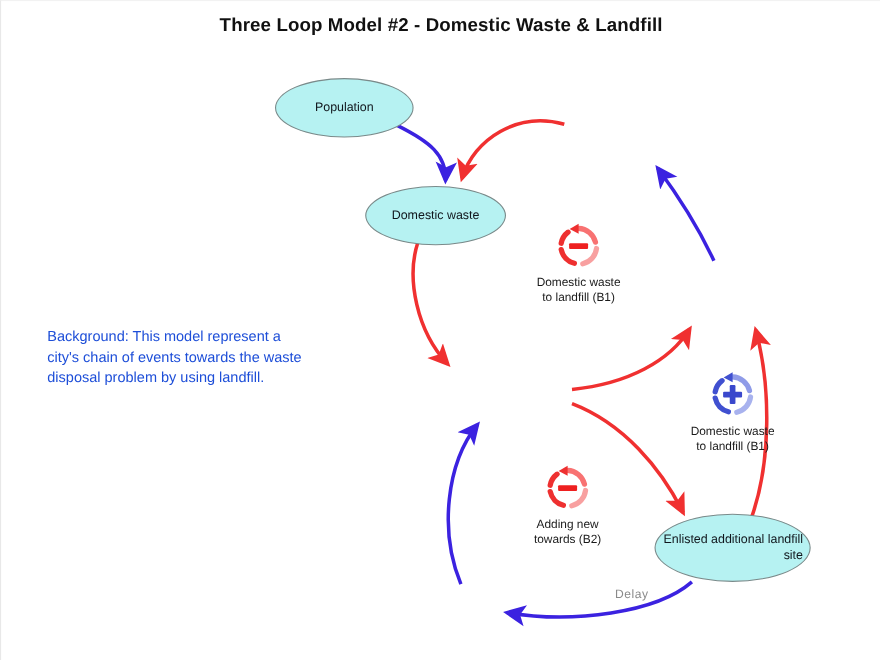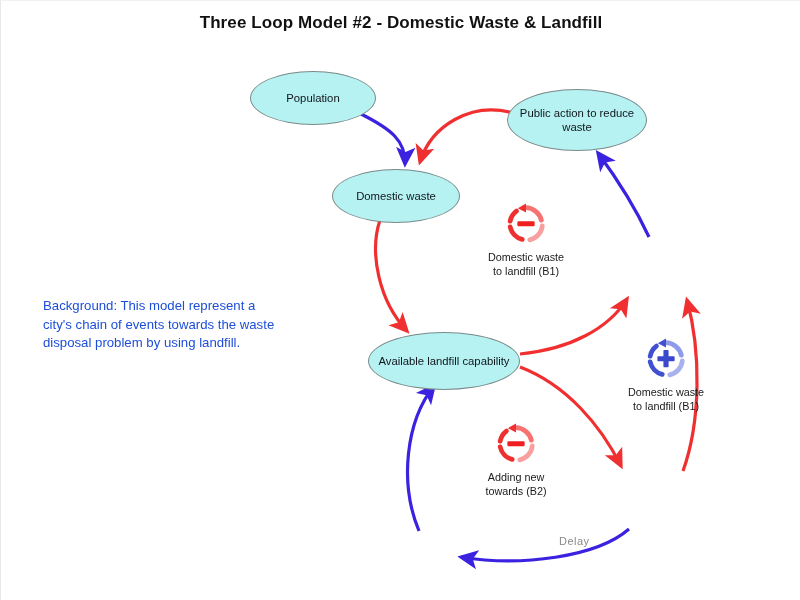--- a/index.html
+++ b/index.html
@@ -58,21 +58,21 @@
     text-align: center;
     background: #b6f2f2;
     border: 1.4px solid #7a8a8a;
     border-radius: 50%;
     color: #10161c;
     font-size: 11.3px;
     line-height: 1.25;
     box-sizing: border-box;
     padding: 2px 6px;
   }
-  .node span { display: block; }
+  .node span { display: block; text-align: right; }
   .loop-badge {
     position: absolute;
     display: flex;
     flex-direction: column;
     align-items: center;
     width: 140px;
   }
   .loop-icon {
     width: 46px;
     height: 46px;
@@ -128,33 +128,30 @@
 
     <path d="M 628,528 C 596,556 520,566 460,556" fill="none" stroke="#3b22e0" stroke-width="3.2" marker-end="url(#arrow-blue)"></path>
 
     <path d="M 418,530 C 398,482 405,420 433,385" fill="none" stroke="#3b22e0" stroke-width="3.2" marker-end="url(#arrow-blue)"></path>
   </svg>
 
   <div class="node" style="left:249px; top:70px; width:126px; height:54px;">
     <span>Population</span>
   </div>
 
-  <div class="node" style="left:506px; top:88px; width:140px; height:62px;">
-    <span>Public action to reduce waste</span>
-  </div>
 
   <div class="node" style="left:331px; top:168px; width:128px; height:54px;">
     <span>Domestic waste</span>
   </div>
 
 
-  <div class="node" style="left:367px; top:331px; width:152px; height:58px;">
-    <span>Available landfill capability</span>
+
+  <div class="node" style="left:594px; top:466px; width:142px; height:62px;">
+    <span>Enlisted additional landfill site</span>
   </div>
-
 
 
   <div class="loop-badge" style="left:455px; top:200px;">
     <svg class="loop-icon" viewBox="0 0 48 48">
       <path d="M 24 7 A 17 17 0 0 1 40 20" fill="none" stroke="#f87272" stroke-width="5" stroke-linecap="round"></path>
       <path d="M 41 26 A 17 17 0 0 1 28 40.5" fill="none" stroke="#f8a0a0" stroke-width="5" stroke-linecap="round"></path>
       <path d="M 20 40 A 17 17 0 0 1 7.5 27" fill="none" stroke="#ee3030" stroke-width="5" stroke-linecap="round"></path>
       <path d="M 7.5 21 A 17 17 0 0 1 14 10.5" fill="none" stroke="#ee3030" stroke-width="5" stroke-linecap="round"></path>
       <path d="M 24 2.5 L 24 12 L 15.5 7.5 Z" fill="#ee3030"></path>
       <rect x="15" y="21" width="18" height="5.4" rx="1" fill="#ee2020"></rect>

